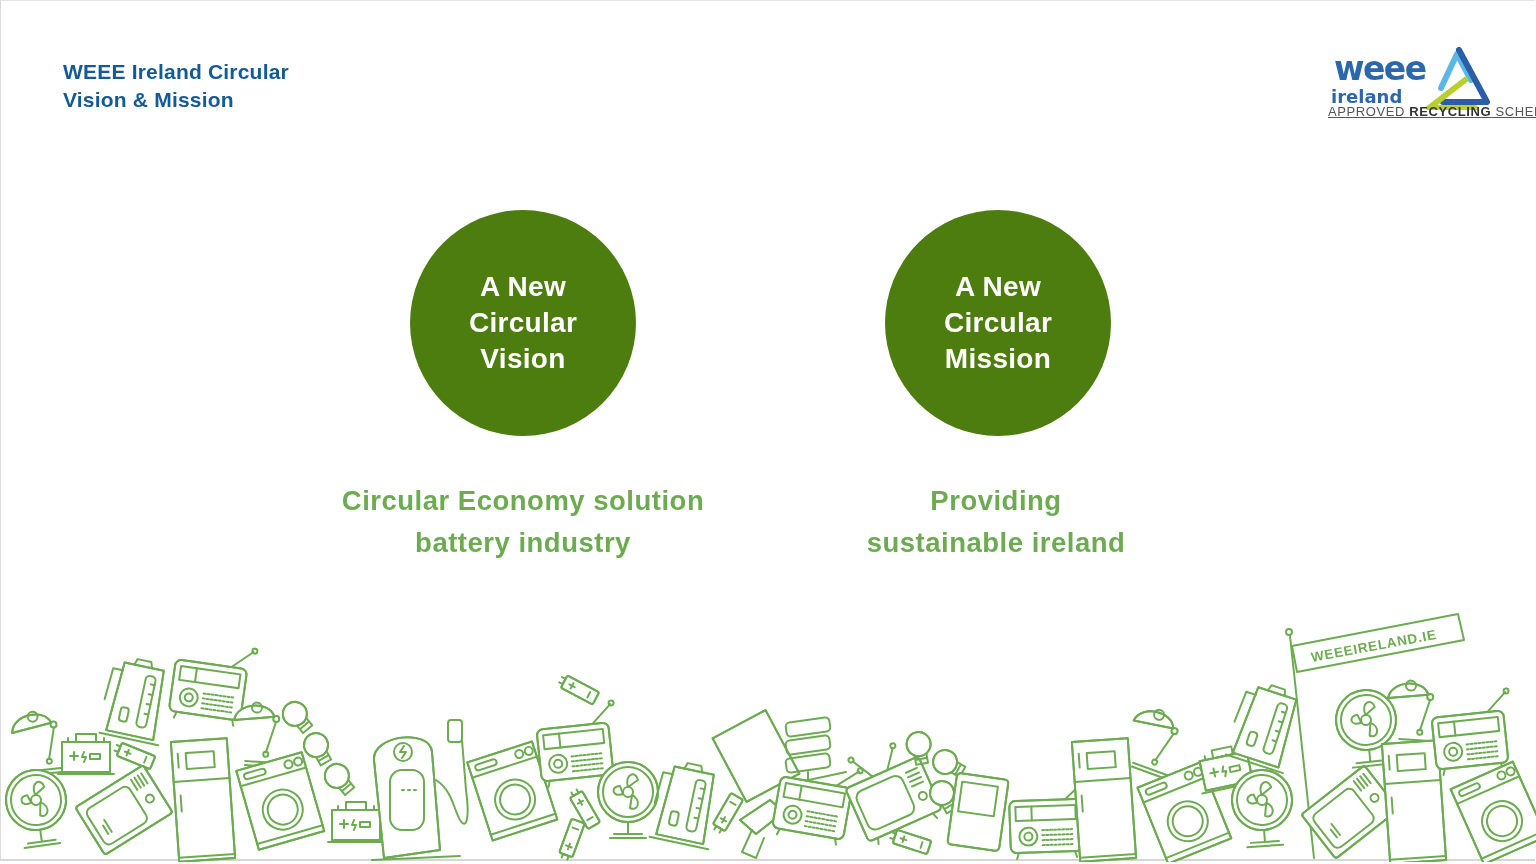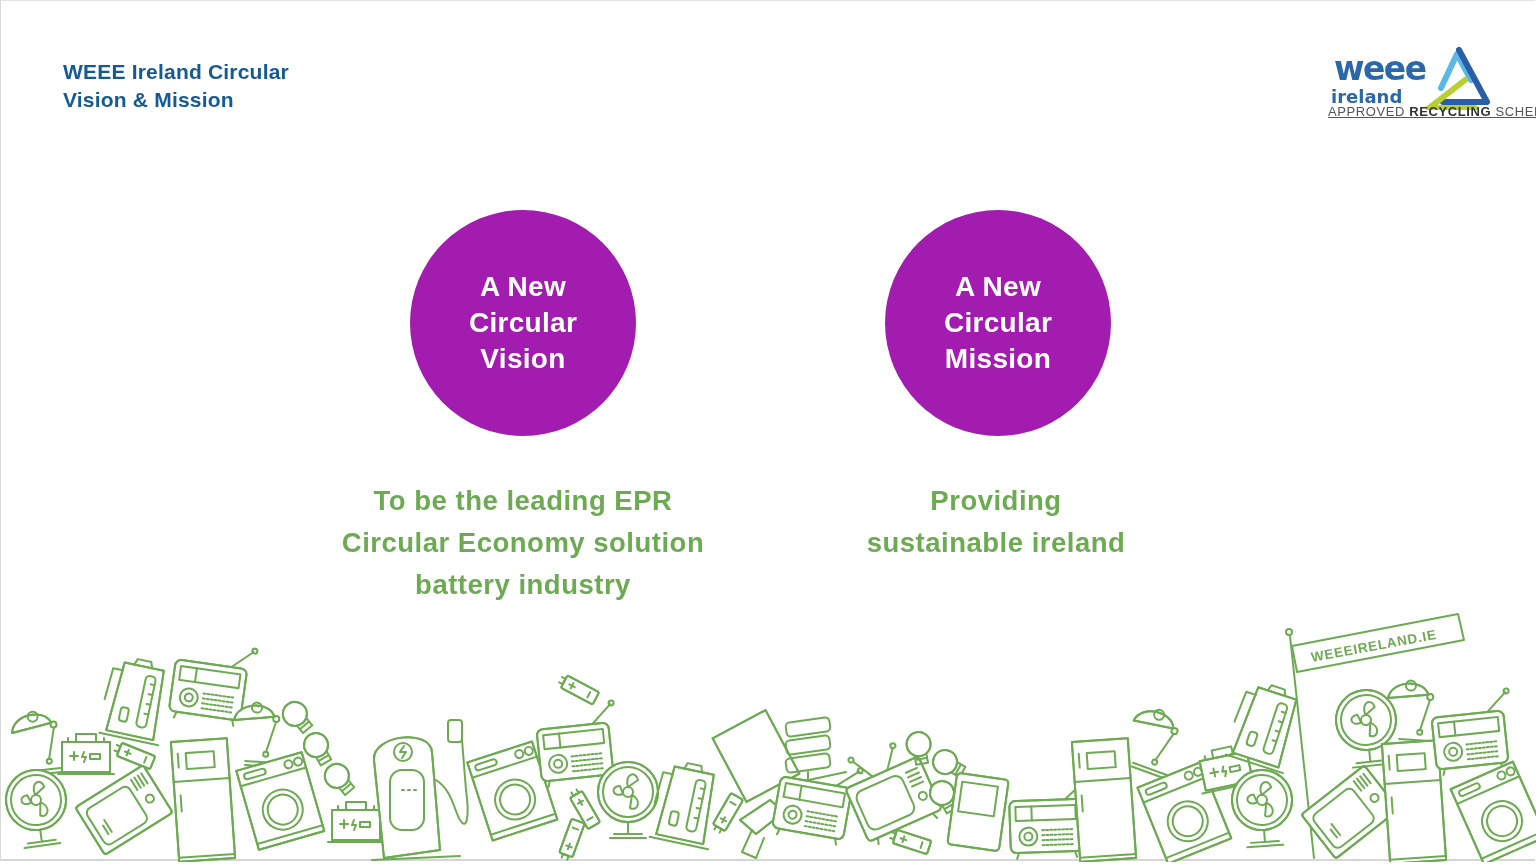--- a/index.html
+++ b/index.html
@@ -34,21 +34,21 @@
   }
   .logo-tri { position: absolute; left: 101px; top: 2px; width: 72px; height: 64px; }
   .logo-tag {
     position: absolute; left: 10px; top: 60px; font-size: 13px; color: #555;
     letter-spacing: 0.6px; white-space: nowrap; text-decoration: underline;
   }
   .logo-tag b { color: #333; }
 
   .circle {
     position: absolute; width: 226px; height: 226px; border-radius: 50%;
-    background: #a21caf; display: flex; flex-direction: column;
+    background: #4d7c0f; display: flex; flex-direction: column;
     align-items: center; justify-content: center; color: #fff;
     font-weight: bold; font-size: 28px; line-height: 36px; text-align: center;
     letter-spacing: 0.3px;
   }
   .circle span { display: block; }
   #circle-vision { left: 410px; top: 210px; }
   #circle-mission { left: 885px; top: 210px; }
 
   .statement {
     position: absolute; width: 460px; text-align: center; color: #6dab52;
@@ -92,21 +92,20 @@
   <span>Vision</span>
 </div>
 
 <div class="circle" id="circle-mission">
   <span>A New</span>
   <span>Circular</span>
   <span>Mission</span>
 </div>
 
 <div class="statement" id="statement-vision">
-  <span>To be the leading EPR</span>
   <span>Circular Economy solution</span>
   <span>battery industry</span>
 </div>
 
 <div class="statement" id="statement-mission">
   <span>Providing</span>
   <span>sustainable ireland</span>
 </div>
 
 <div class="illustration">

